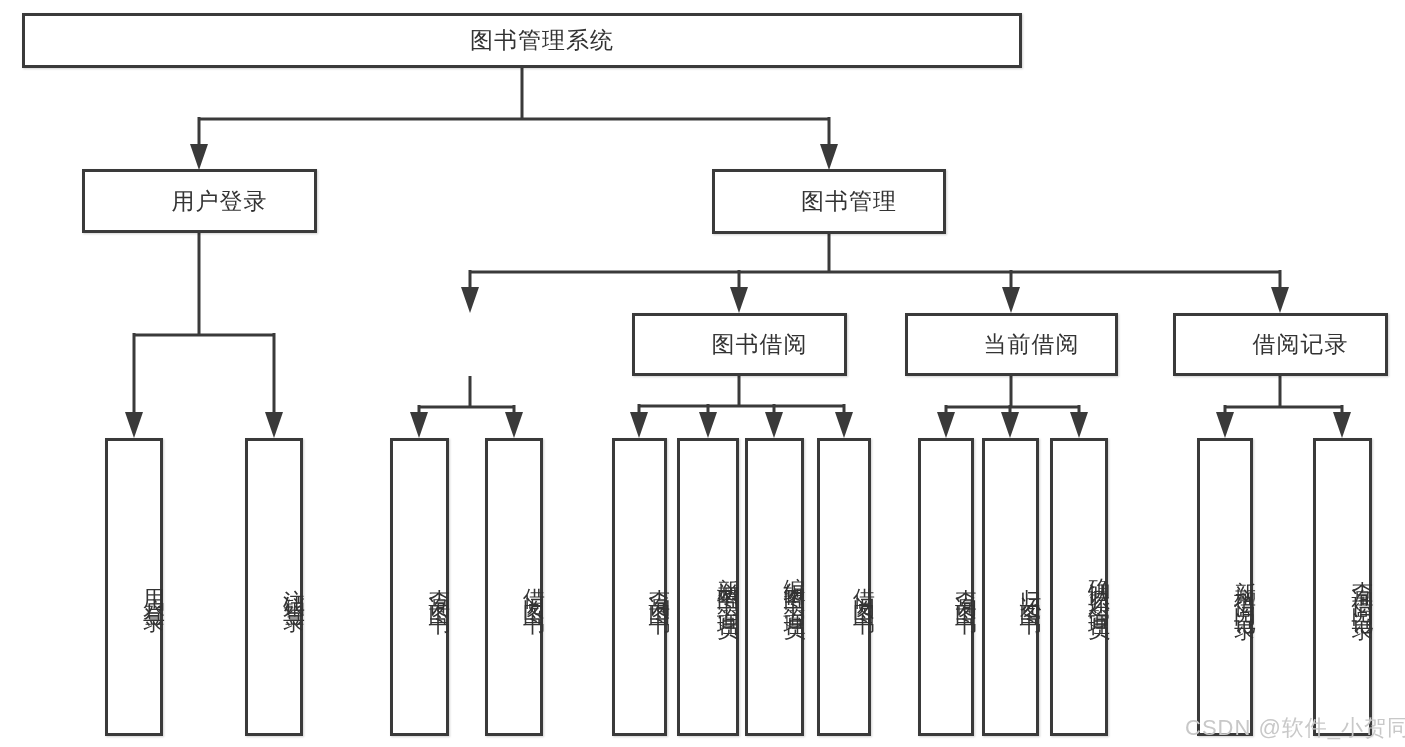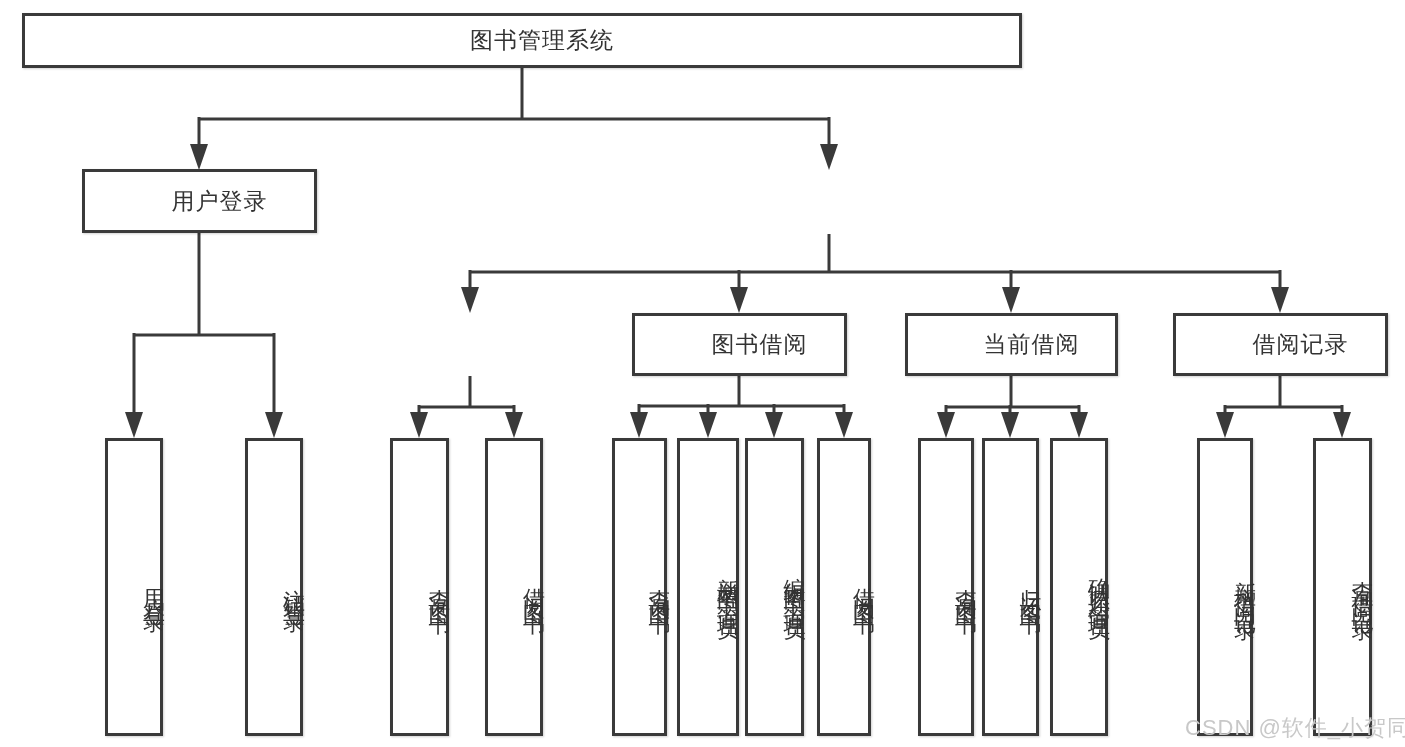--- a/index.html
+++ b/index.html
@@ -75,20 +75,23 @@
     </g>
   </svg>
 
   <div class="node hbox" style="left:22px;top:13px;width:1000px;height:55px">
     <span class="label">图书管理系统</span>
   </div>
 
   <div class="node hbox" style="left:82px;top:169px;width:235px;height:64px">
     <span class="label">用户登录</span>
   </div>
+  <div class="node hbox" style="left:712px;top:169px;width:234px;height:65px">
+    <span class="label">图书管理</span>
+  </div>
 
   <div class="node hbox" style="left:905px;top:313px;width:213px;height:63px">
     <span class="label">当前借阅</span>
   </div>
   <div class="node hbox" style="left:632px;top:313px;width:215px;height:63px">
     <span class="label">图书借阅</span>
   </div>
   <div class="node hbox" style="left:1173px;top:313px;width:215px;height:63px">
     <span class="label">借阅记录</span>
   </div>

